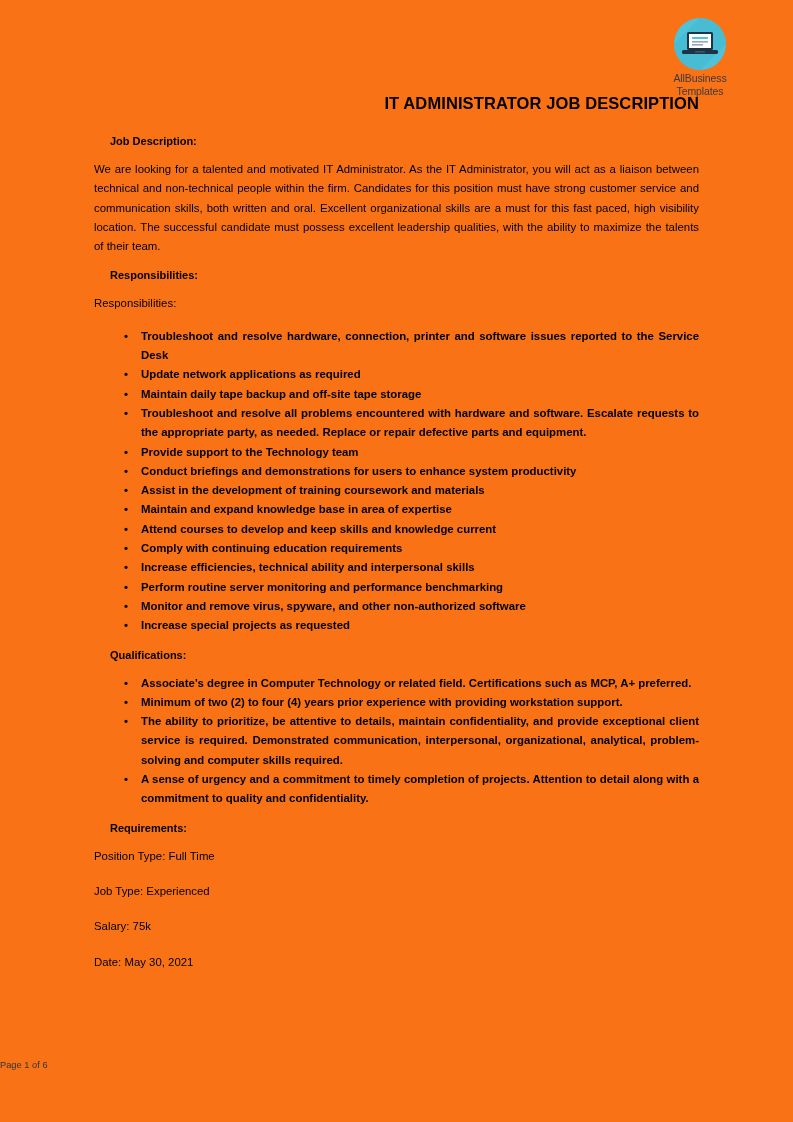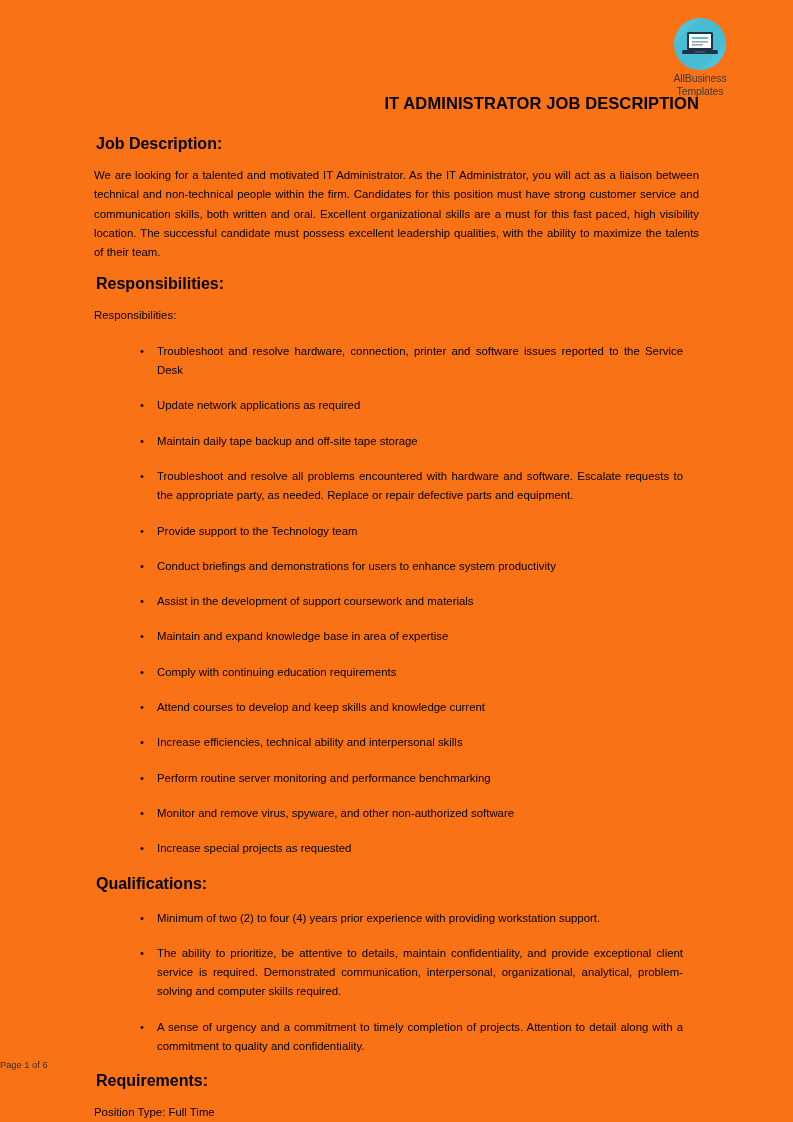--- a/index.html
+++ b/index.html
@@ -55,23 +55,23 @@
   .doc-title {
     font-size: 16.5px;
     font-weight: bold;
     text-align: right;
     letter-spacing: 0.1px;
     margin: 0 0 22px 0;
     color: #000000;
   }
 
   .section-heading {
-    font-size: 16px;
+    font-size: 11px;
     font-weight: bold;
-    margin: 0 0 13px 2px;
+    margin: 0 0 13px 16px;
     color: #000000;
   }
 
   .para {
     font-size: 11.4px;
     line-height: 19.3px;
     text-align: justify;
     text-justify: inter-word;
     margin: 0 0 13px 0;
     color: #000000;
@@ -91,22 +91,23 @@
     padding: 0;
   }
   ul.bullets > li {
     position: relative;
     padding-left: 47px;
     font-size: 11.4px;
     line-height: 19.3px;
     text-align: justify;
     text-justify: inter-word;
     text-align-last: left;
-    margin: 16px;
-    color: #000000;
+    margin: 0;
+    color: #000000;
+    font-weight: bold;
   }
   ul.bullets > li::before {
     content: "\2022";
     position: absolute;
     left: 30px;
     top: 0;
     font-size: 11.4px;
     line-height: 19.3px;
     color: #000000;
   }
@@ -162,32 +163,33 @@
 
     <div class="section-heading">Responsibilities:</div>
     <div class="plain-line">Responsibilities:</div>
     <ul class="bullets">
       <li>Troubleshoot and resolve hardware, connection, printer and software issues reported to the Service Desk</li>
       <li>Update network applications as required</li>
       <li>Maintain daily tape backup and off-site tape storage</li>
       <li>Troubleshoot and resolve all problems encountered with hardware and software. Escalate requests to the appropriate party, as needed. Replace or repair defective parts and equipment.</li>
       <li>Provide support to the Technology team</li>
       <li>Conduct briefings and demonstrations for users to enhance system productivity</li>
-      <li>Assist in the development of support coursework and materials</li>
+      <li>Assist in the development of training coursework and materials</li>
       <li>Maintain and expand knowledge base in area of expertise</li>
+      <li>Attend courses to develop and keep skills and knowledge current</li>
       <li>Comply with continuing education requirements</li>
-      <li>Attend courses to develop and keep skills and knowledge current</li>
       <li>Increase efficiencies, technical ability and interpersonal skills</li>
       <li>Perform routine server monitoring and performance benchmarking</li>
       <li>Monitor and remove virus, spyware, and other non-authorized software</li>
       <li>Increase special projects as requested</li>
     </ul>
 
     <div class="section-heading">Qualifications:</div>
     <ul class="bullets">
+      <li>Associate’s degree in Computer Technology or related field. Certifications such as MCP, A+ preferred.</li>
       <li>Minimum of two (2) to four (4) years prior experience with providing workstation support.</li>
       <li>The ability to prioritize, be attentive to details, maintain confidentiality, and provide exceptional client service is required. Demonstrated communication, interpersonal, organizational, analytical, problem-solving and computer skills required.</li>
       <li>A sense of urgency and a commitment to timely completion of projects. Attention to detail along with a commitment to quality and confidentiality.</li>
     </ul>
 
     <div class="section-heading">Requirements:</div>
     <div class="req-line">Position Type: Full Time</div>
     <div class="req-line">Job Type: Experienced</div>
     <div class="req-line">Salary: 75k</div>
     <div class="req-line">Date:  May 30, 2021</div>

